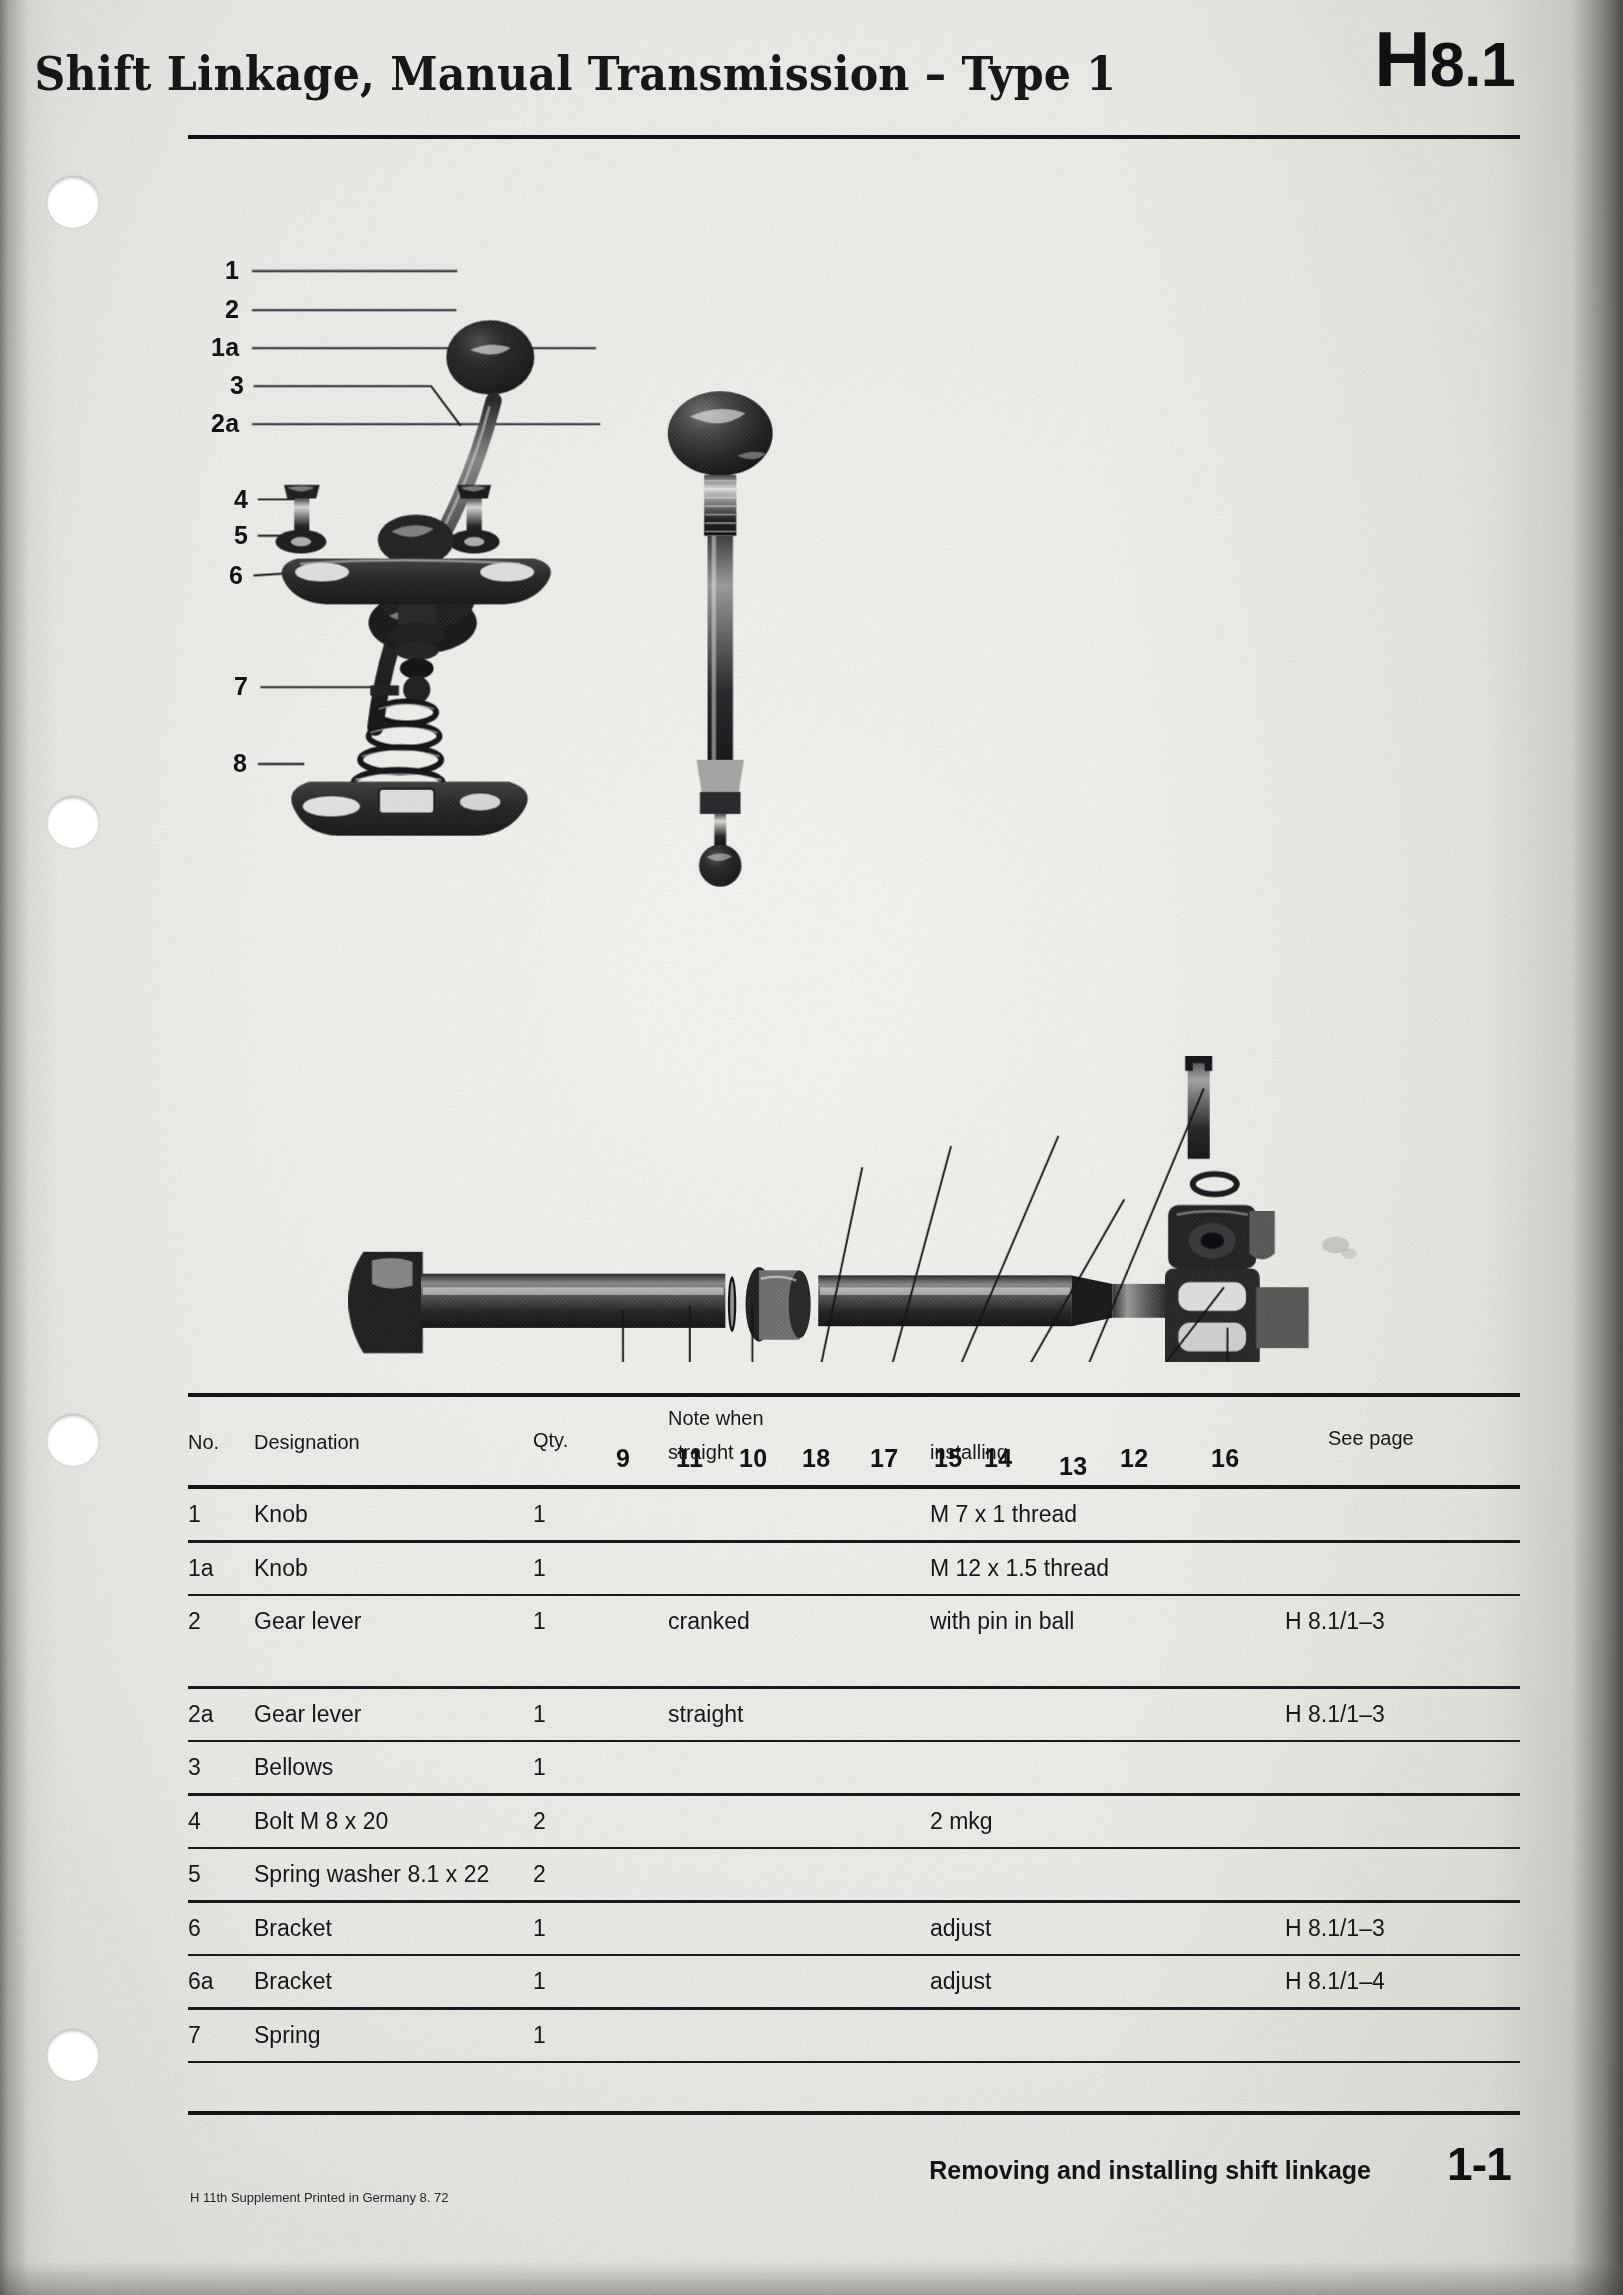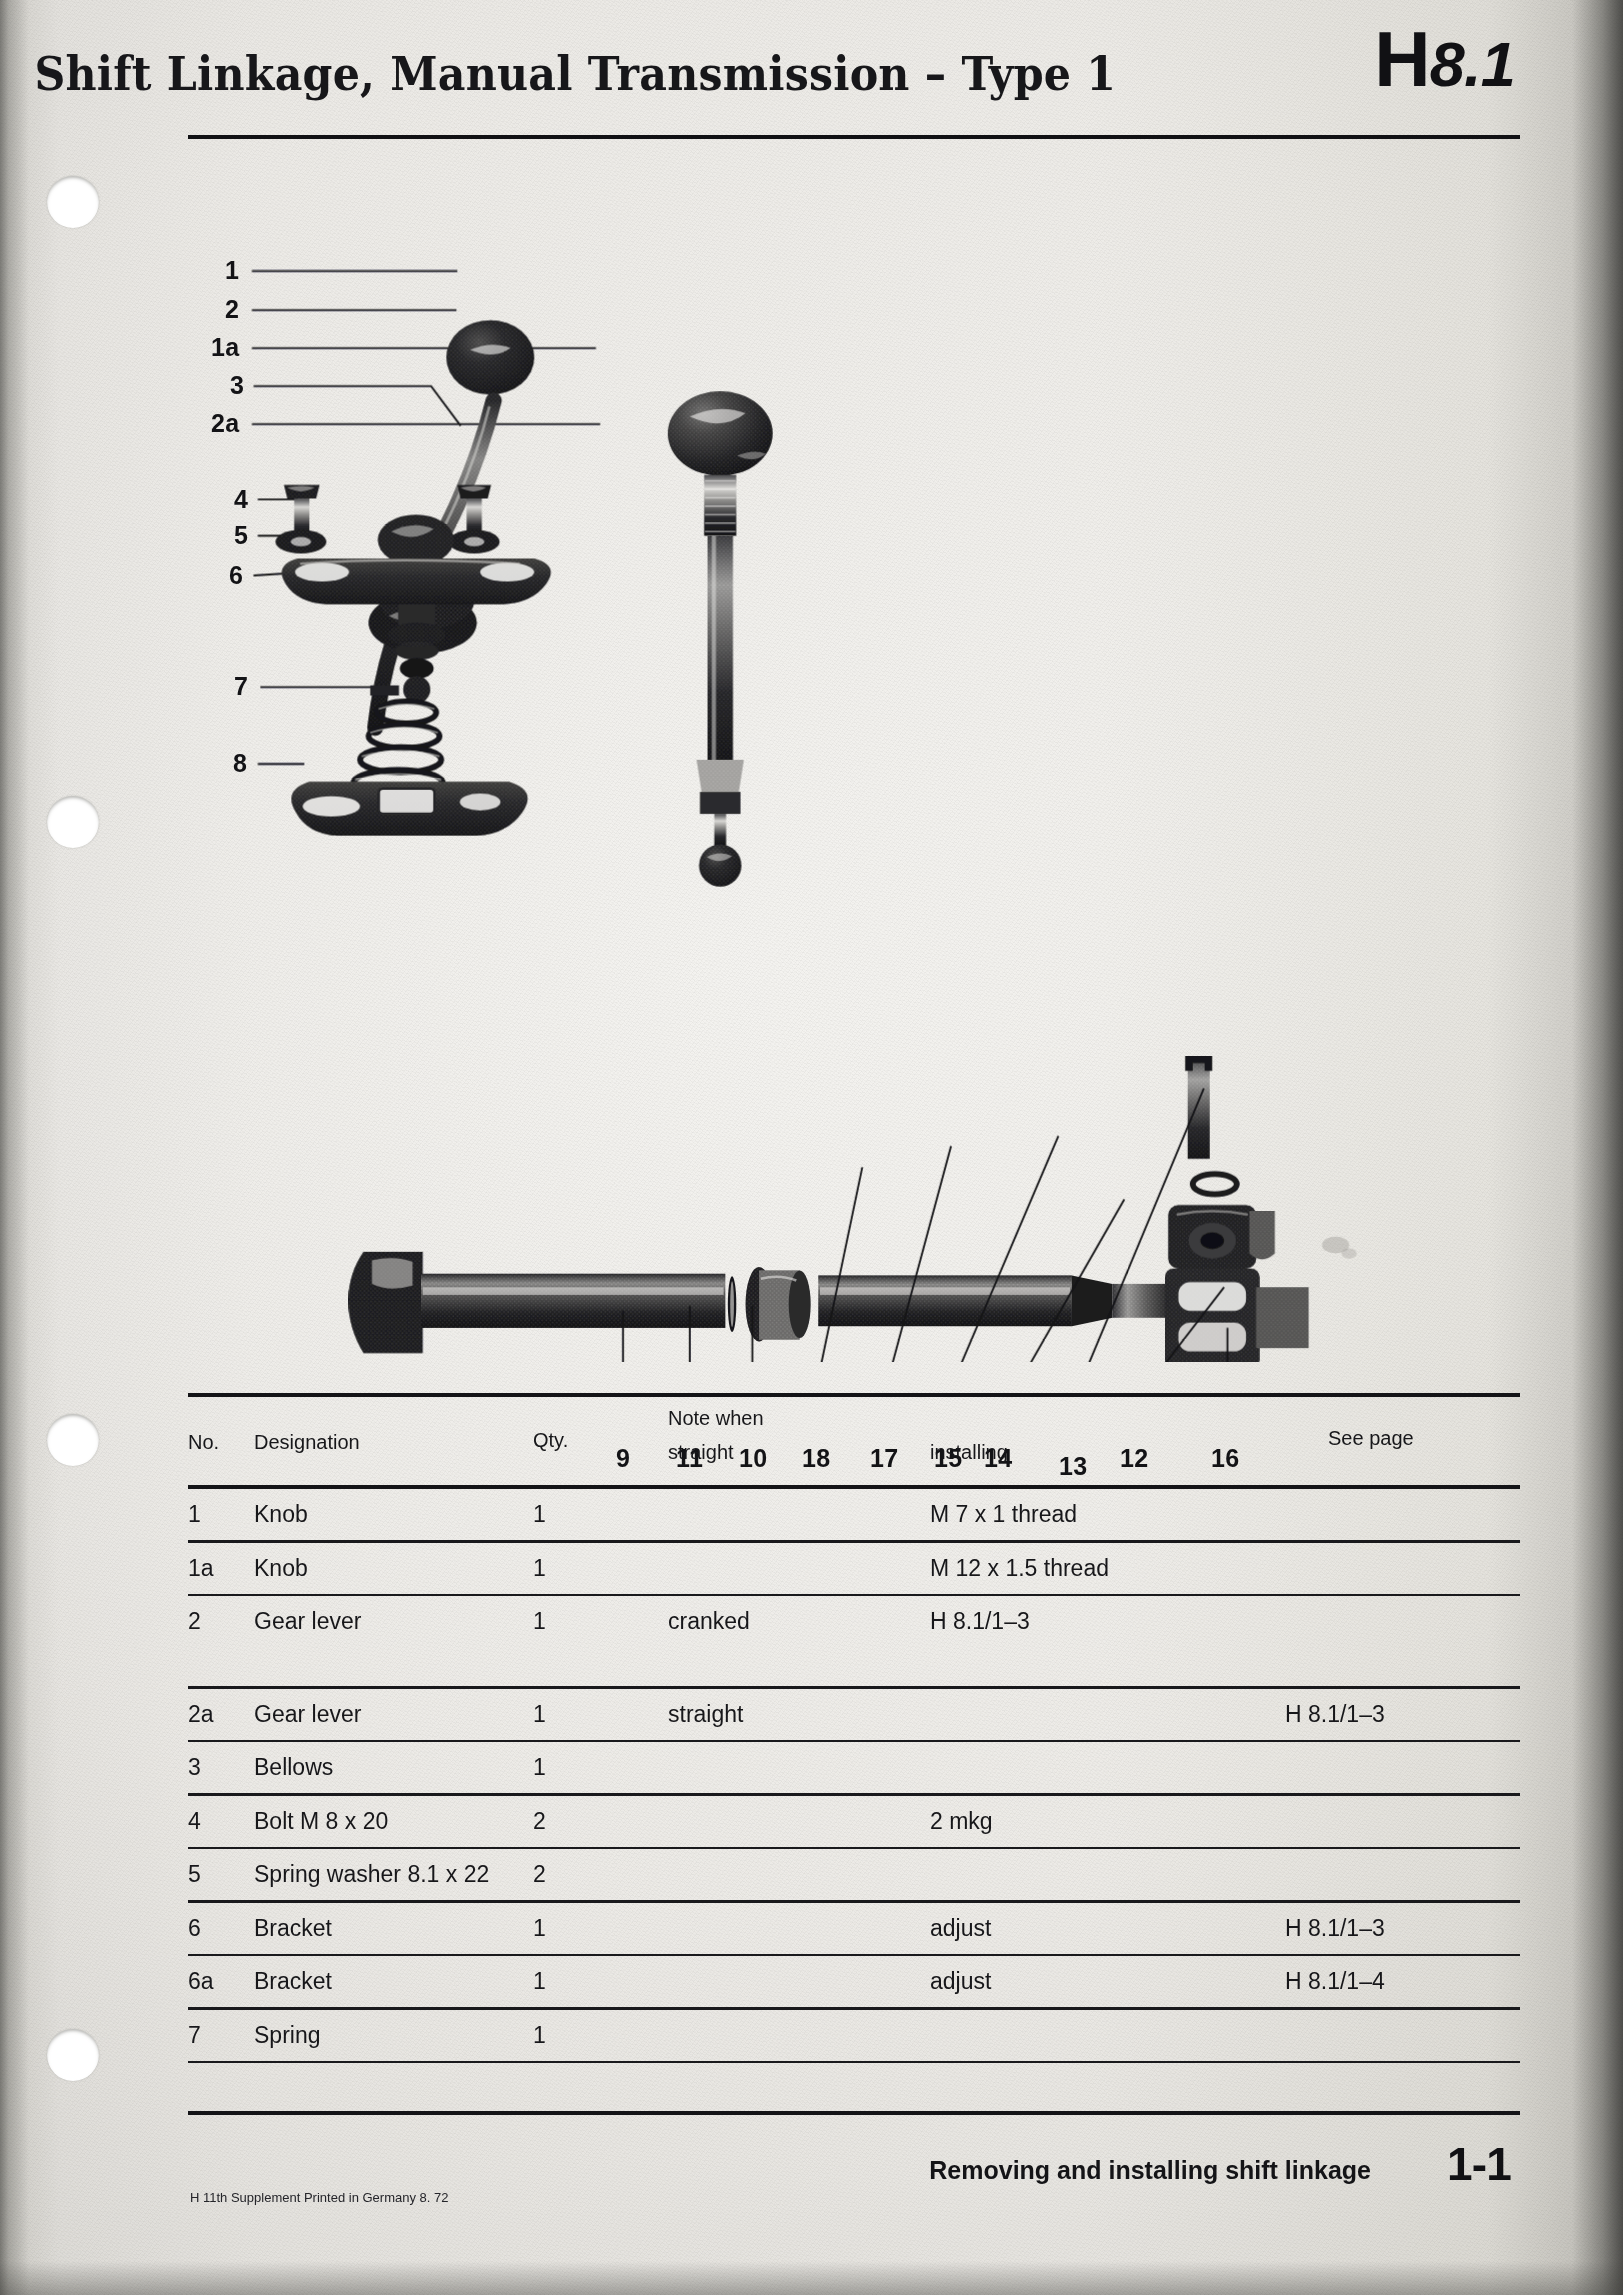--- a/index.html
+++ b/index.html
@@ -101,21 +101,20 @@
     white-space: nowrap;
     line-height: 1;
   }
   #chapter .h {
     font-size: 78px;
     letter-spacing: -0.8px;
   }
   #chapter .num {
     font-size: 63px;
     letter-spacing: -0.8px;
-    font-style: italic;
   }
   #header-rule {
     position: absolute;
     left: 188px;
     top: 135px;
     width: 1332px;
     height: 4.2px;
     background: #111114;
   }
 
@@ -590,20 +589,21 @@
       <div class="c-inst">M 12 x 1.5 thread</div>
       <div class="c-page"></div>
     </div>
     <div class="rule-thin"></div>
 
     <div class="trow row-tall">
       <div class="c-no">2</div>
       <div class="c-desig">Gear lever</div>
       <div class="c-qty">1</div>
       <div class="c-rem">cranked</div>
+      <div class="c-inst">with pin in ball</div>
       <div class="c-page">H 8.1/1–3</div>
     </div>
     <div class="rule-thin"></div>
 
     <div class="trow">
       <div class="c-no">2a</div>
       <div class="c-desig">Gear lever</div>
       <div class="c-qty">1</div>
       <div class="c-rem">straight</div>
       <div class="c-inst"></div>

